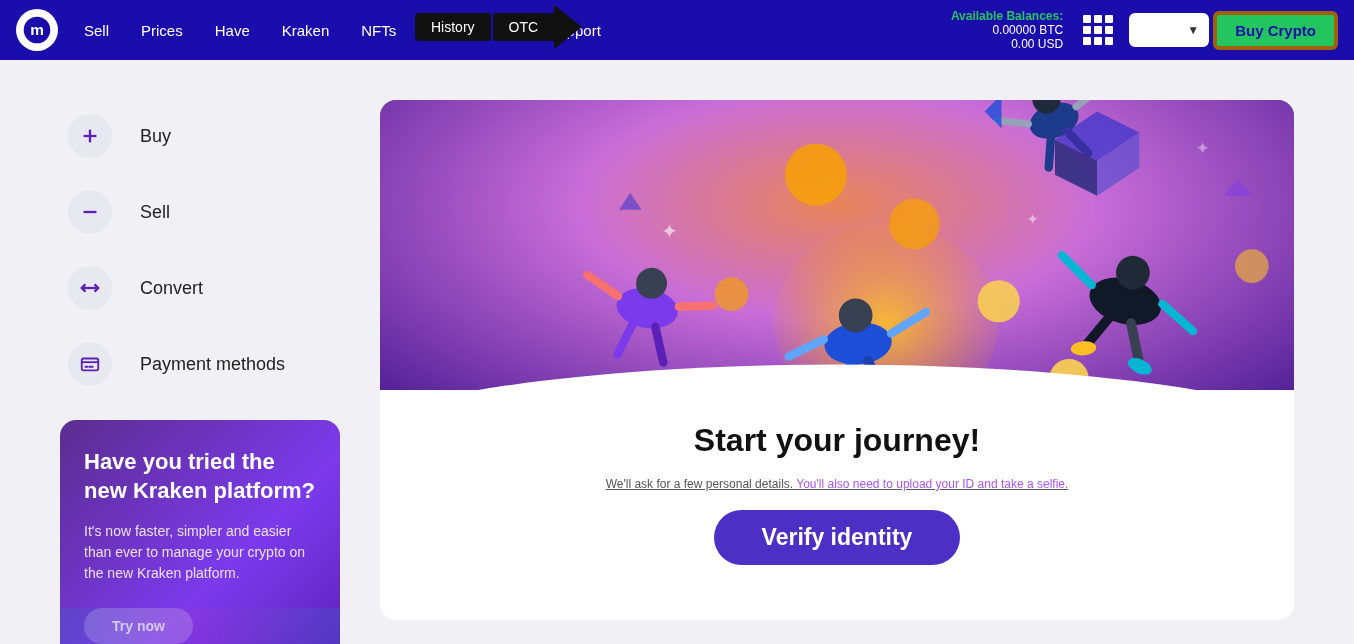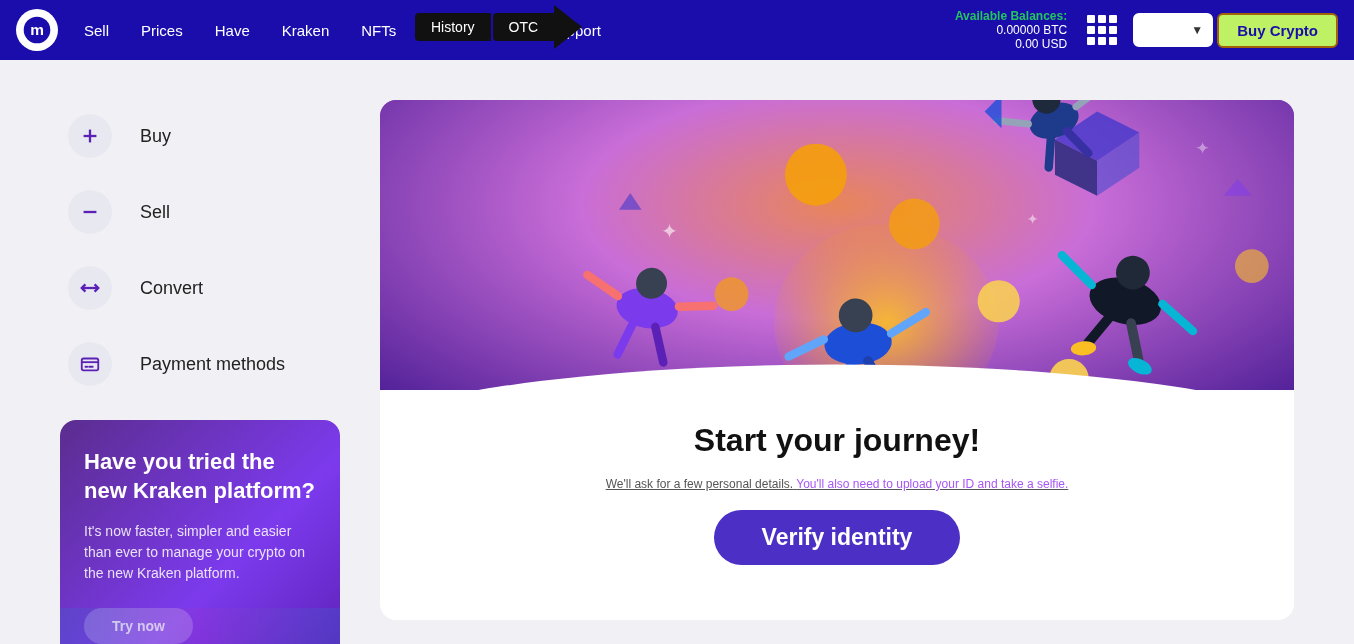--- a/index.html
+++ b/index.html
@@ -28,28 +28,28 @@
       color: white;
       font-size: 15px;
       padding: 8px 14px;
       border-radius: 4px;
       cursor: pointer;
       white-space: nowrap;
       text-decoration: none;
     }
 
     .buy-crypto-btn {
-      background: #bef264;
+      background: #22c55e;
       color: #1a0dab;
       font-size: 15px;
       font-weight: 600;
       padding: 7px 18px;
       border-radius: 6px;
       cursor: pointer;
-      border: 2px solid #a16207;
+      border: 4px solid #a16207;
     }
 
     .navbar-spacer { flex: 1; }
 
     .available-balances {
       text-align: right;
       margin-right: 16px;
     }
     .available-balances-title {
       color: #22c55e;

